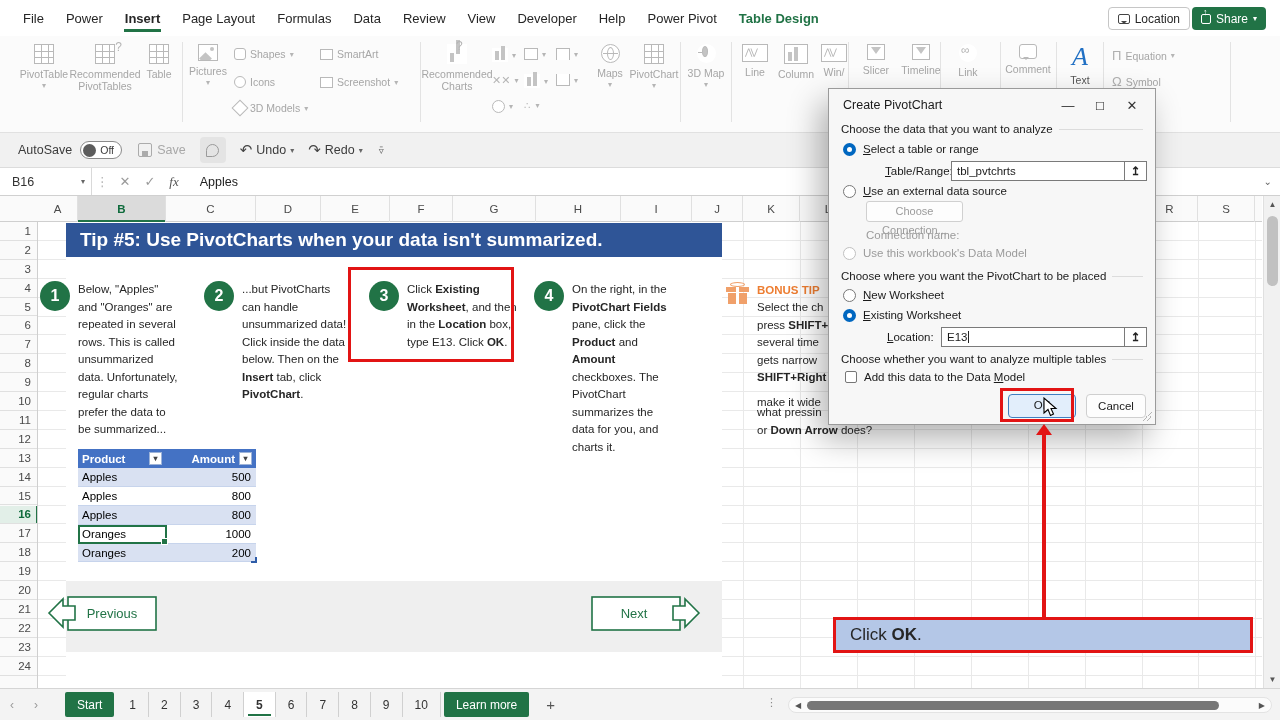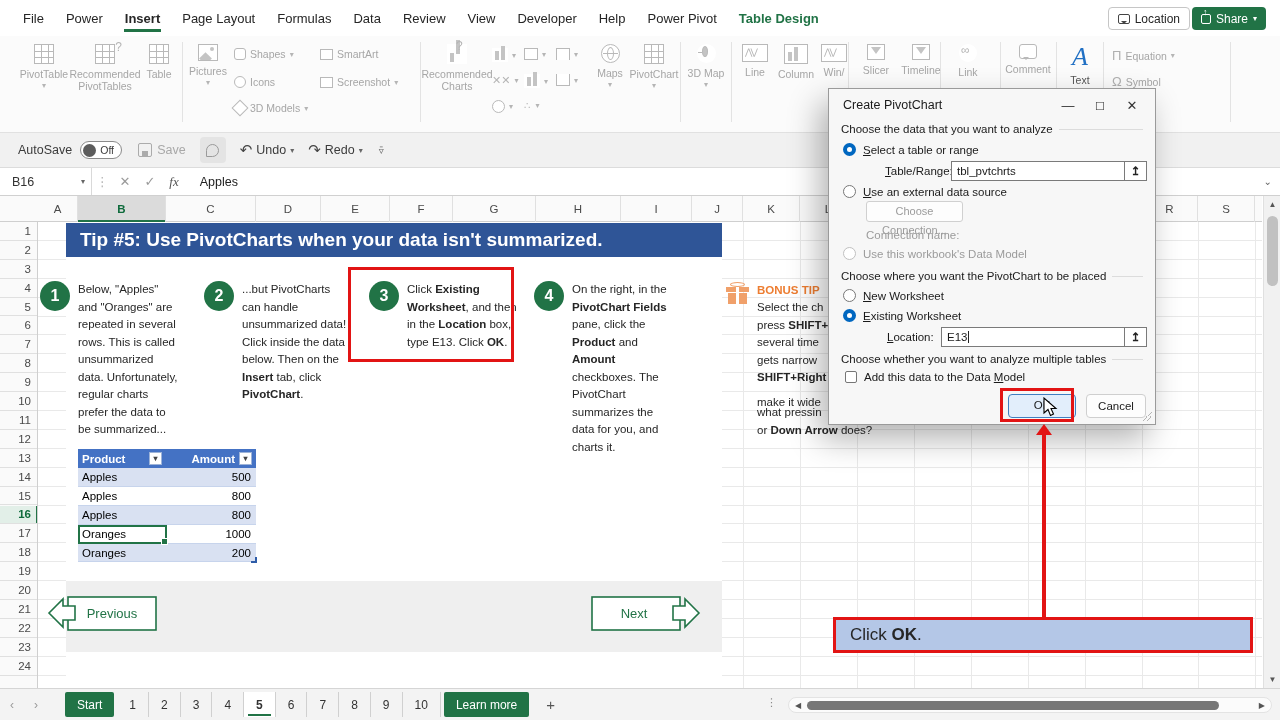--- a/index.html
+++ b/index.html
@@ -120,21 +120,21 @@
   #redline { left:1042px; top:432px; width:3.5px; height:185px; background:var(--red); z-index:55; }
   #redhead { left:1036px; top:424px; width:0; height:0; border:8px solid transparent; border-bottom:11px solid var(--red); border-top:none; z-index:55; }
   #okredbox { left:1000px; top:388px; width:74px; height:34px; border:3px solid var(--red); z-index:60; }
 
   
   #dlg { left:828px; top:88px; width:328px; height:337px; background:#f7f7f7; border:1px solid #9a9a9a; border-radius:0; box-shadow:-8px 14px 30px rgba(0,0,0,.30); z-index:50; font-size:11.5px; color:#1a1a1a; }
   #dlg-title { position:absolute; left:14px; top:9px; font-size:12.5px; }
   .winctl { position:absolute; top:6px; width:30px; height:22px; text-align:center; font-size:13px; color:#333; line-height:22px; }
   .dsec { position:absolute; left:12px; right:12px; display:flex; align-items:center; gap:6px; white-space:nowrap; }
   .dsec::after { content:""; flex:1; height:1px; background:#dcdcdc; }
-  .dradio { position:absolute; display:flex; align-items:center; gap:7px; }
+  .dradio { position:absolute; display:flex; gap:7px; }
   .rd { width:13px; height:13px; border-radius:50%; border:1px solid #777; background:#fff; flex:none; }
   .rd.on { border:4px solid #0067c0; }
   .rd.dis { border-color:#c0c0c0; }
   .dis { color:#9b9b9b; }
   .dinput { position:absolute; height:20px; background:#fff; border:1px solid #7a7a7a; display:flex; align-items:center; padding:0 5px; }
   .picker { position:absolute; width:22px; height:20px; background:#fff; border:1px solid #7a7a7a; border-left:none; text-align:center; font-weight:bold; line-height:19px; color:#222; }
   .dlabel { position:absolute; }
   .caret { display:inline-block; width:1px; height:12px; background:#222; margin-left:1px; }
   #chooseconn { position:absolute; left:37px; top:112px; width:97px; height:21px; background:#fdfdfd; border:1px solid #d0d0d0; border-radius:3px; color:#9b9b9b; font-size:11px; text-align:center; line-height:19px; }
   .dcheck { position:absolute; display:flex; align-items:center; gap:7px; }

